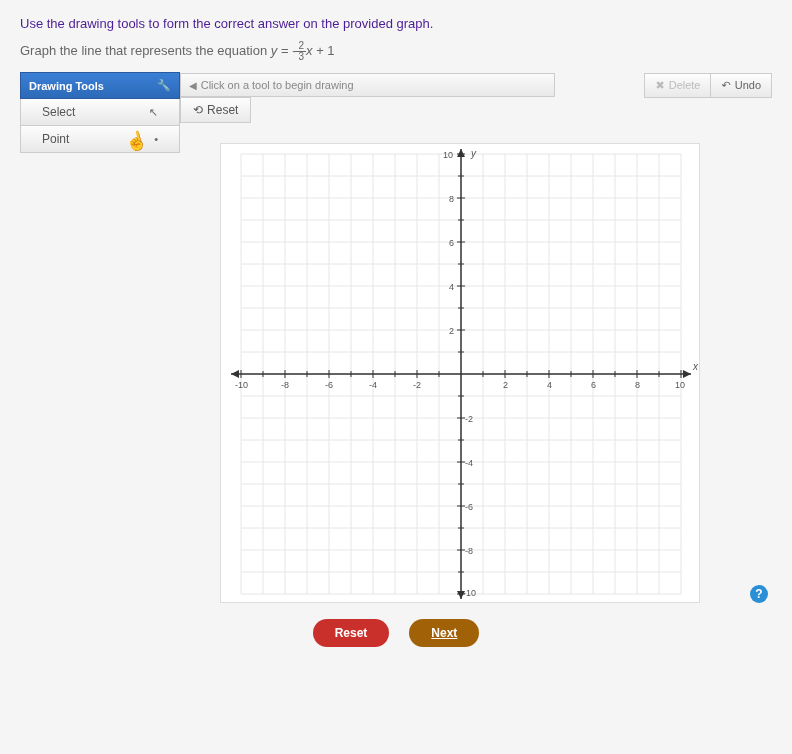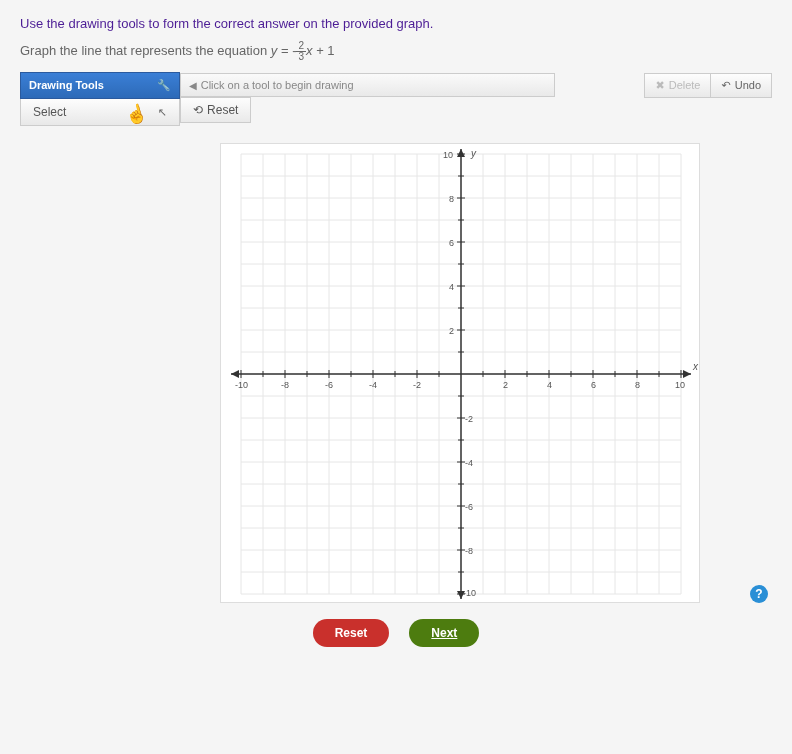--- a/index.html
+++ b/index.html
@@ -18,31 +18,31 @@
   .frac .num { display:block; border-bottom:1px solid #666; padding:0 2px;}
   .frac .den { display:block; padding:0 2px;}
   .app { display:flex; }
   .toolbar { width: 160px; }
   .tool-header {
     background: linear-gradient(#3a7fd6,#2d6ab8);
     color: #fff;
     font-size: 11px;
     font-weight: bold;
     padding: 6px 8px;
-    display:flex; align-items:flex-start; justify-content:space-between;
+    display:flex; align-items:center; justify-content:space-between;
     border:1px solid #2a5a9e;
   }
   .tool-header .wrench { font-size:11px; }
   .tool-item {
     background: linear-gradient(#fdfdfd,#e8e8e8);
     border:1px solid #ccc;
     border-top:none;
     font-size: 12px;
     color:#555;
-    padding: 6px 12px;
+    padding: 6px 21px;
     display:flex; align-items:center; justify-content:space-between;
     cursor:pointer;
   }
   .tool-item.active { background: linear-gradient(#f0f0f0,#ddd); }
   .tool-icon { font-size:11px; color:#666; }
   .cursor-hand {
     position:absolute;
     margin-left: 105px; margin-top: -22px;
     font-size: 18px; color:#333;
     transform: rotate(-15deg);
@@ -90,21 +90,21 @@
   }
   .bottom-buttons {
     display:flex; gap:20px; justify-content:center;
     margin-top:12px;
   }
   .pill {
     border:none; color:#fff; font-size:12px; font-weight:bold;
     padding:7px 22px; border-radius:16px; cursor:pointer;
   }
   .pill.red { background:#c9302c; }
-  .pill.blue { background:#4d7c0f;text-decoration:underline; }
+  .pill.blue { background:#a16207;text-decoration:underline; }
   .axis-label { font-size:10px; fill:#555; font-style:italic; }
   .tick-label { font-size:9px; fill:#555; }
 </style>
 </head>
 <body>
 
 <div class="instructions">Use the drawing tools to form the correct answer on the provided graph.</div>
 <div class="equation">
   <span>Graph the line that represents the equation </span>
   <span class="math">y</span>
@@ -115,20 +115,24 @@
 
 <div class="app">
   <div class="toolbar">
     <div class="tool-header">
       <span>Drawing Tools</span>
       <span class="wrench">🔧</span>
     </div>
     <div class="tool-item">
       <span>Select</span>
       <span class="tool-icon">↖</span>
+    </div>
+    <div class="tool-item">
+      <span>Point</span>
+      <span class="tool-icon">•</span>
     </div>
     <div class="cursor-hand">☝</div>
   </div>
 
   <div class="canvas-area">
     <div class="top-bar">
       <div class="hint">
         <span class="arrow">◀</span>
         <span>Click on a tool to begin drawing</span>
       </div>

